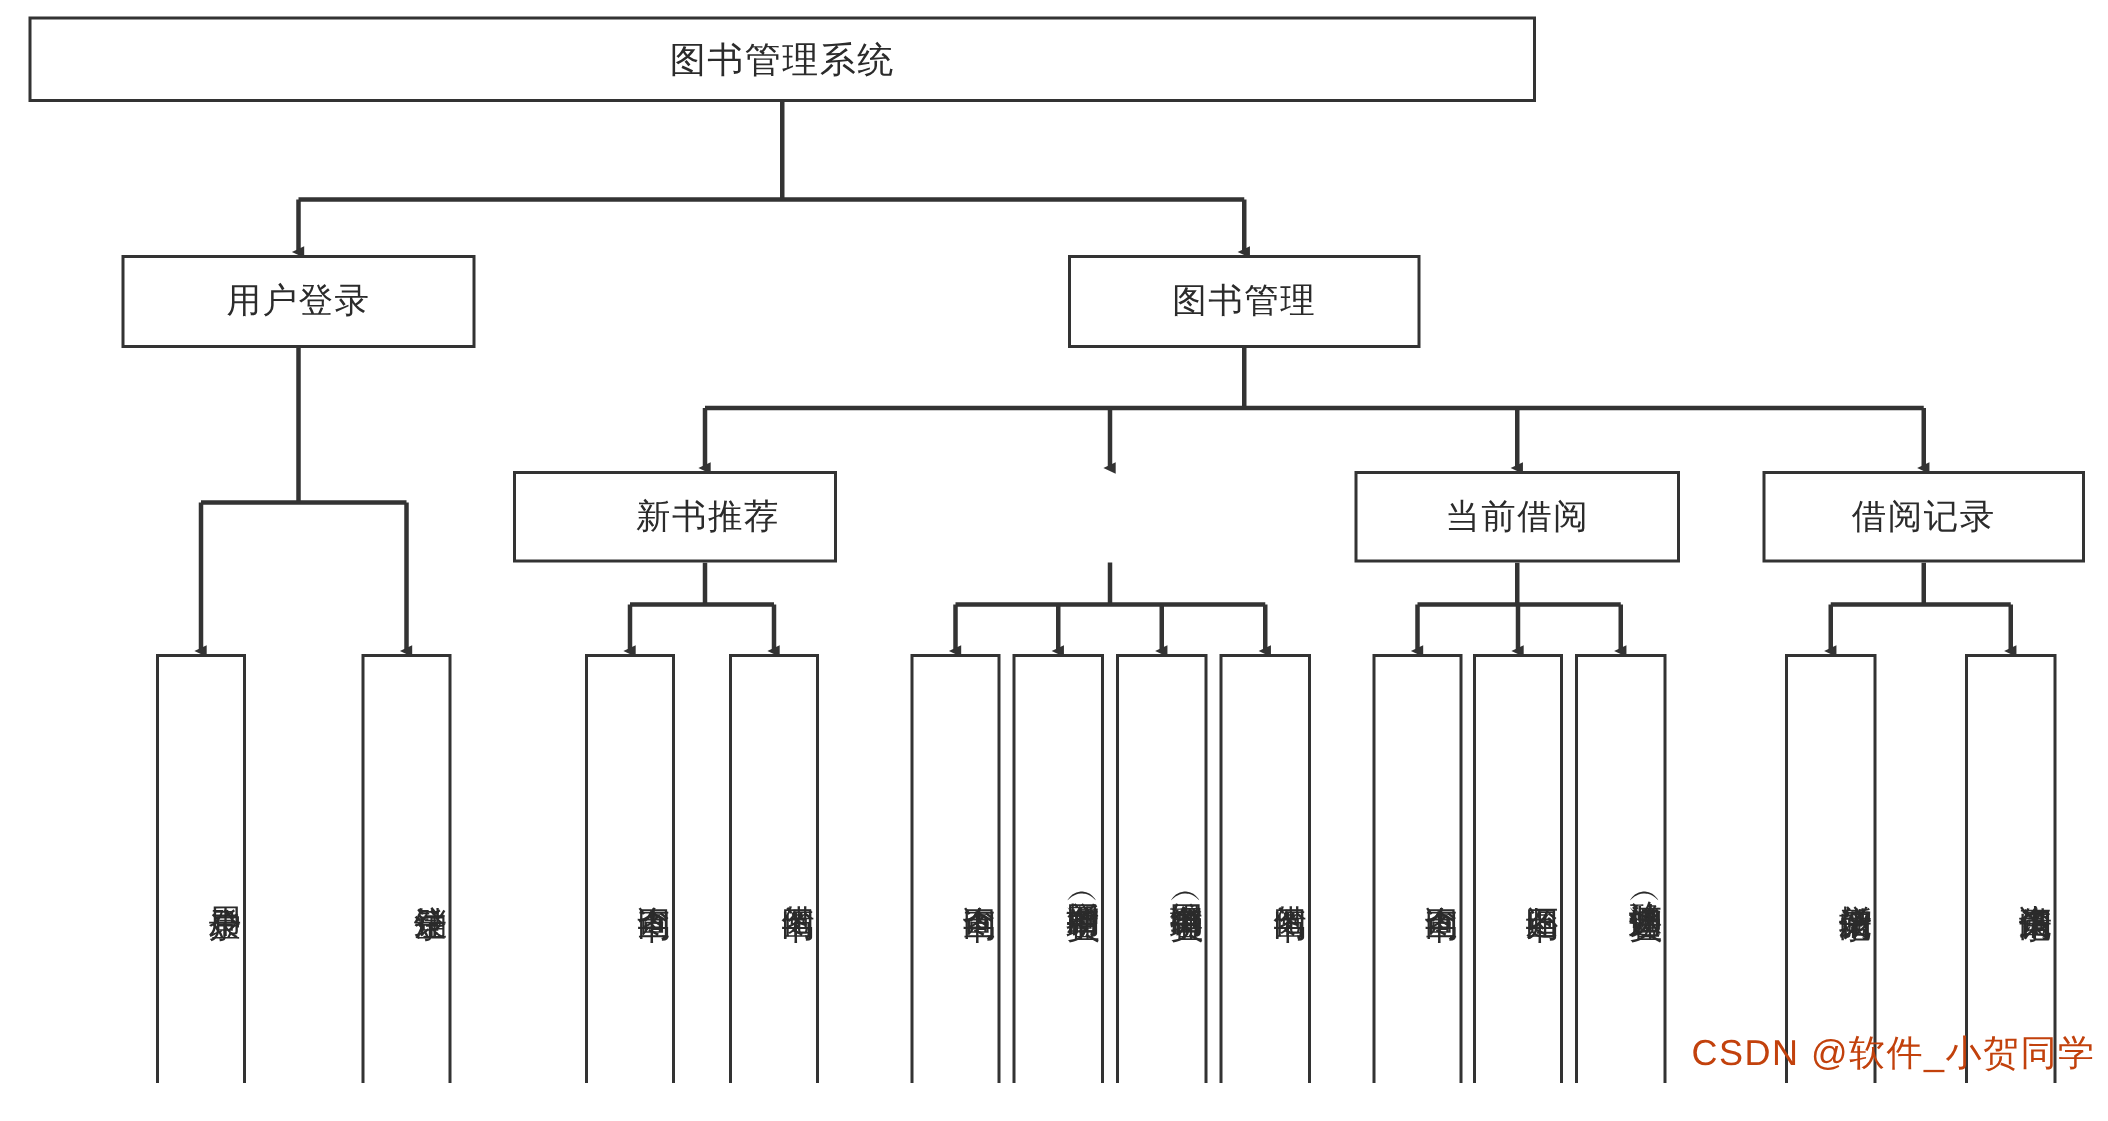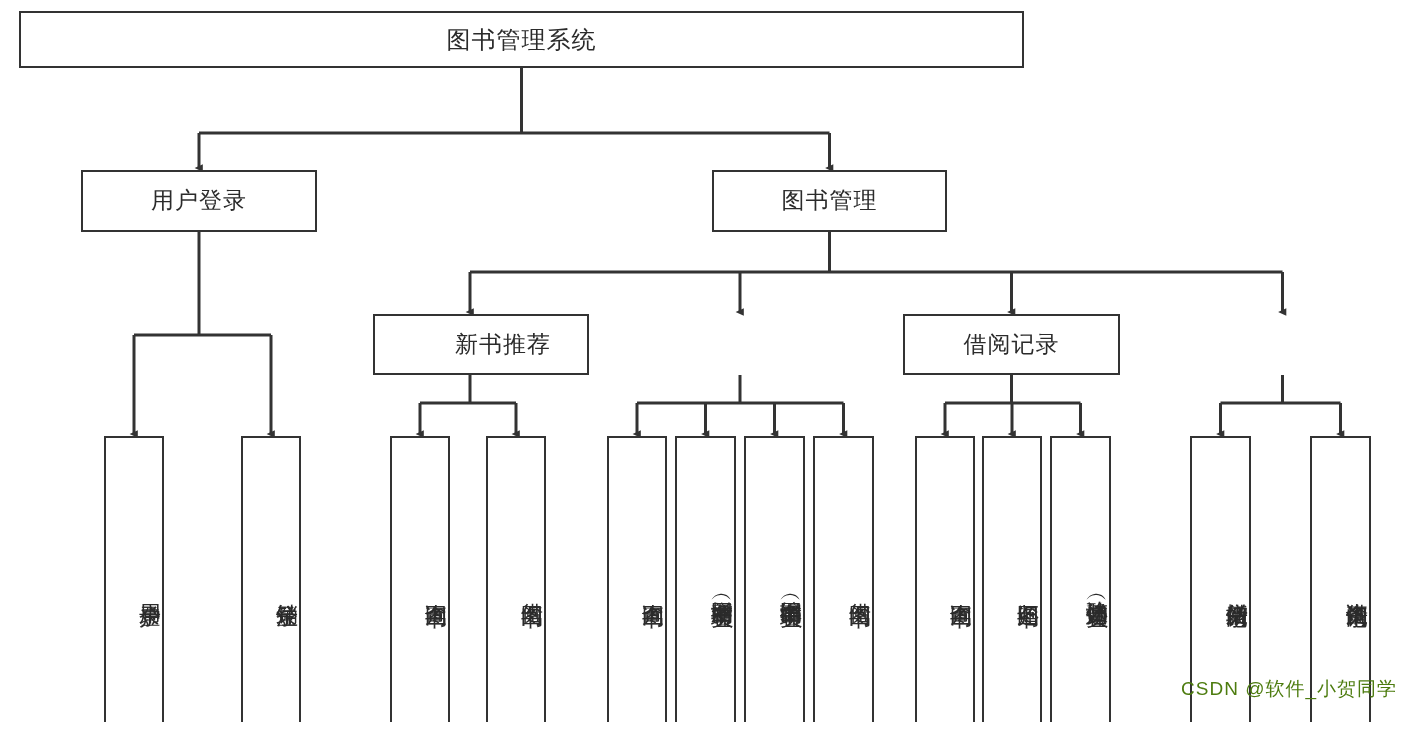--- a/index.html
+++ b/index.html
@@ -57,23 +57,23 @@
     writing-mode: vertical-rl;
     text-orientation: upright;
     white-space: nowrap;
   }
   .node .label {
     display: block;
   }
   #watermark {
     position: absolute;
     right: 8px;
-    bottom: 20px;
-    font-size: 19px;
-    color: #4d7c0f;
+    bottom: 4px;
+    font-size: 24px;
+    color: #c2410c;
     letter-spacing: 1px;
     user-select: none;
     white-space: nowrap;
   }
 </style>
 </head>
 <body>
 
 <div id="diagram-root">
 
@@ -124,24 +124,27 @@
     <span class="label">图书管理系统</span>
   </div>
 
   <div class="node horiz" id="node-user-login" style="left: 81px; top: 170px; width: 236px; height: 62px;">
     <span class="label">用户登录</span>
   </div>
   <div class="node horiz" id="node-book-manage" style="left: 712px; top: 170px; width: 235px; height: 62px; align-items: center;">
     <span class="label">图书管理</span>
   </div>
 
-  <div class="node horiz" id="node-new-book-rec" style="left: 373px; top: 314px; width: 216px; height: 61px; padding-left: 44px;">
+  <div class="node horiz" id="node-new-book-rec" style="left: 342px; top: 314px; width: 216px; height: 61px; padding-left: 44px;">
     <span class="label">新书推荐</span>
   </div>
   <div class="node horiz" id="node-current-borrow" style="left: 903px; top: 314px; width: 217px; height: 61px;">
+    <span class="label">当前借阅</span>
+  </div>
+  <div class="node horiz" id="node-borrow-record" style="left: 1175px; top: 314px; width: 215px; height: 61px;">
     <span class="label">借阅记录</span>
   </div>
 
   <div id="leaf-container">
       <div class="node vert" id="node-leaf-user-login" style="left: 104px; top: 436px; width: 60px; height: 297px;">
         <span class="label">用户登录</span>
       </div>
       <div class="node vert" id="node-leaf-logout" style="left: 241px; top: 436px; width: 60px; height: 297px;">
         <span class="label">注销登录</span>
       </div>

